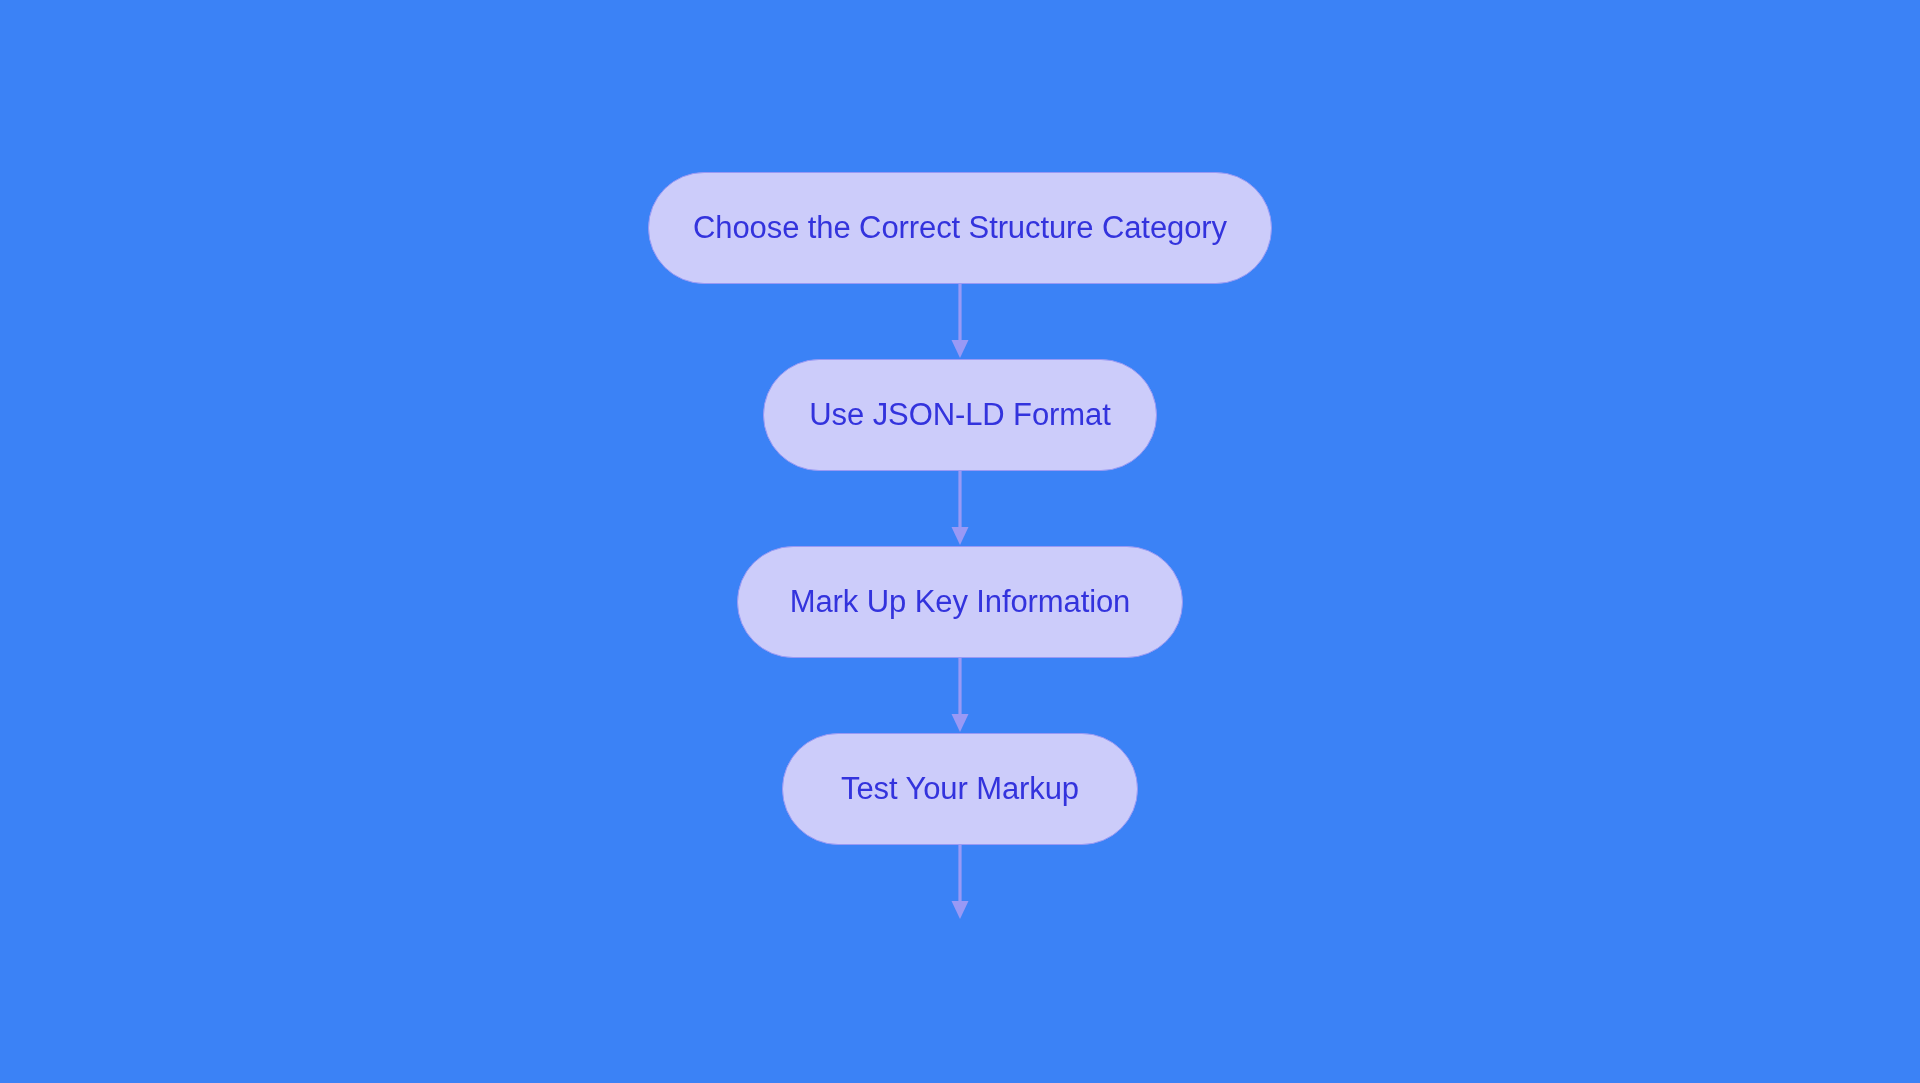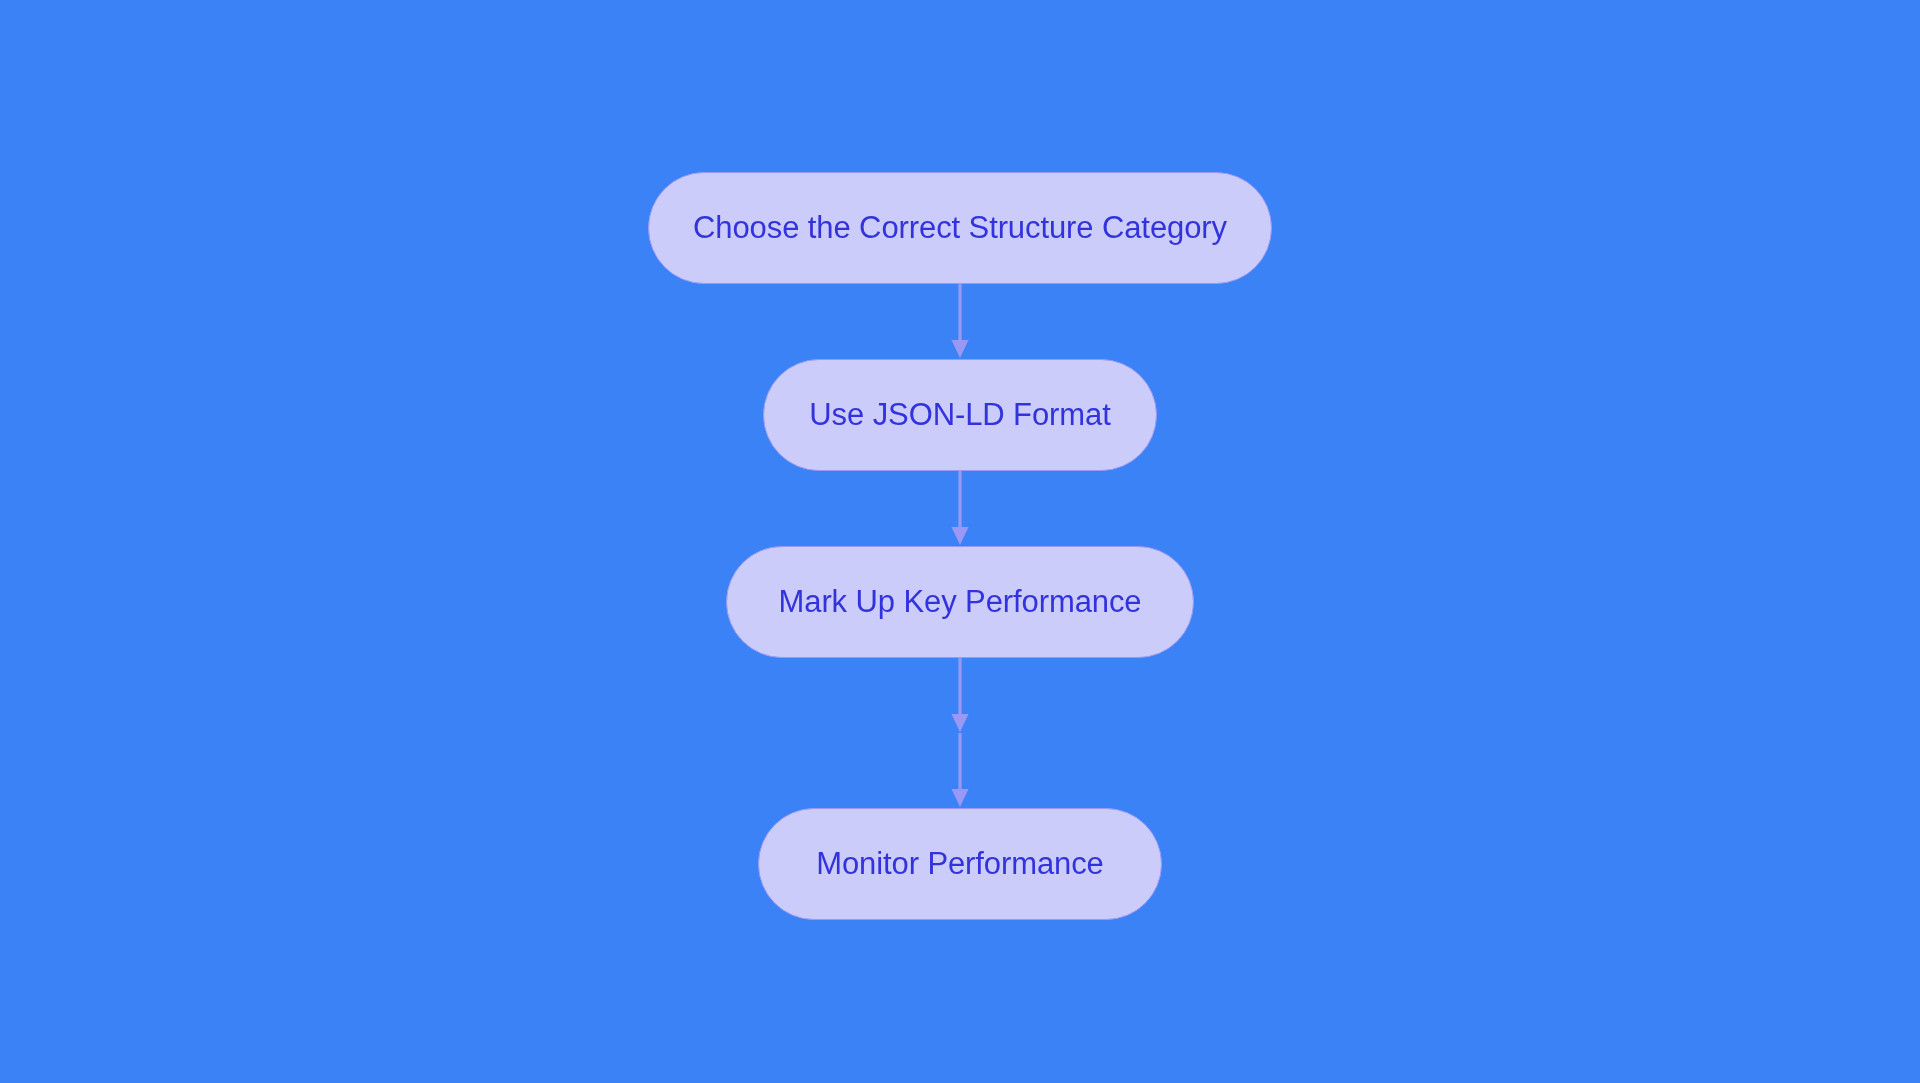--- a/index.html
+++ b/index.html
@@ -93,32 +93,32 @@
     <div class="flow-node n1">
       <span>Use JSON-LD Format</span>
     </div>
 
     <svg class="flow-connector" viewBox="0 0 24 75">
       <line class="conn-line" x1="12" y1="0" x2="12" y2="58"></line>
       <polygon class="conn-head" points="12,74 3.5,56 20.5,56"></polygon>
     </svg>
 
     <div class="flow-node n2">
-      <span>Mark Up Key Performance</span>
+      <span>Mark Up Key Information</span>
+    </div>
+
+    <svg class="flow-connector" viewBox="0 0 24 75">
+      <line class="conn-line" x1="12" y1="0" x2="12" y2="58"></line>
+      <polygon class="conn-head" points="12,74 3.5,56 20.5,56"></polygon>
+    </svg>
+
+    <div class="flow-node n3">
+      <span>Test Your Markup</span>
     </div>
 
     <svg class="flow-connector" viewBox="0 0 24 75">
       <line class="conn-line" x1="12" y1="0" x2="12" y2="58"></line>
       <polygon class="conn-head" points="12,74 3.5,56 20.5,56"></polygon>
     </svg>
 
 
-    <svg class="flow-connector" viewBox="0 0 24 75">
-      <line class="conn-line" x1="12" y1="0" x2="12" y2="58"></line>
-      <polygon class="conn-head" points="12,74 3.5,56 20.5,56"></polygon>
-    </svg>
-
-    <div class="flow-node n4">
-      <span>Monitor Performance</span>
-    </div>
-
   </div>
 </div>
 
 </body></html>

